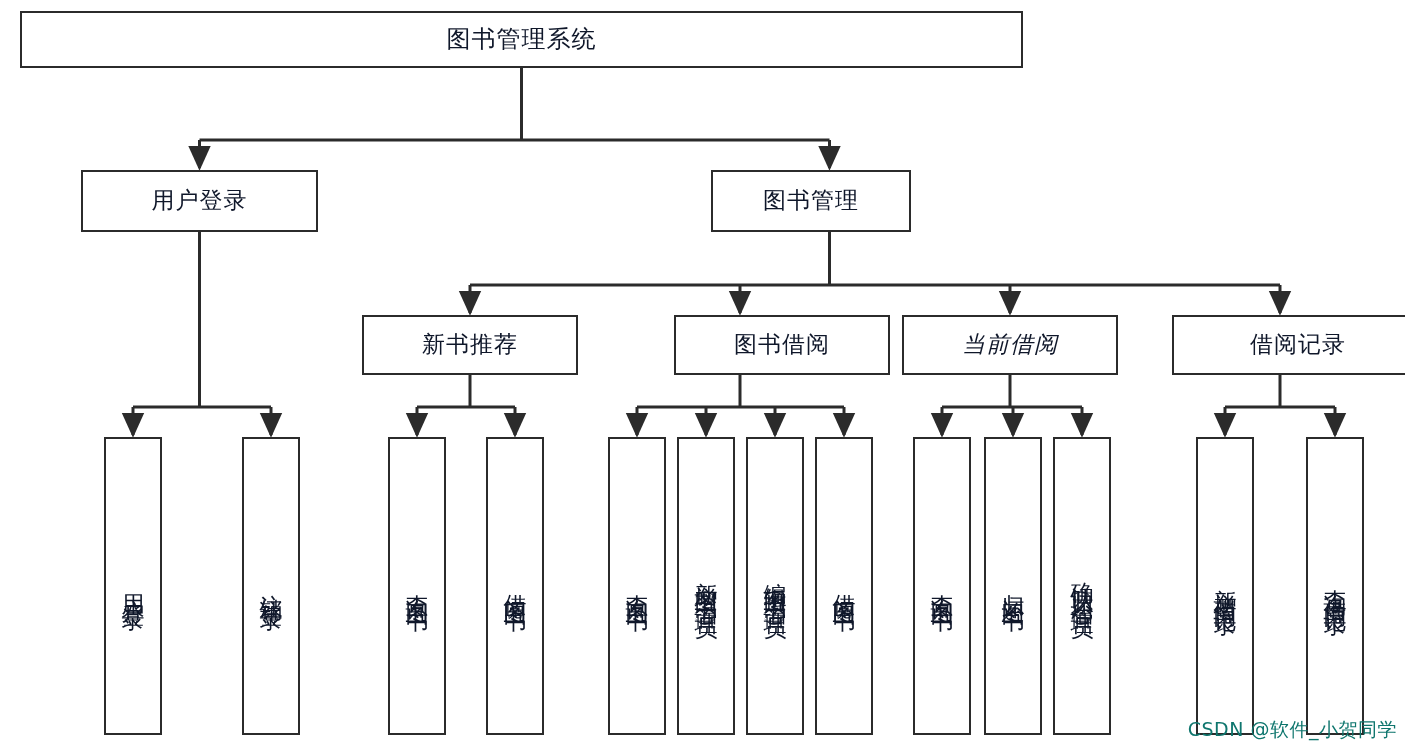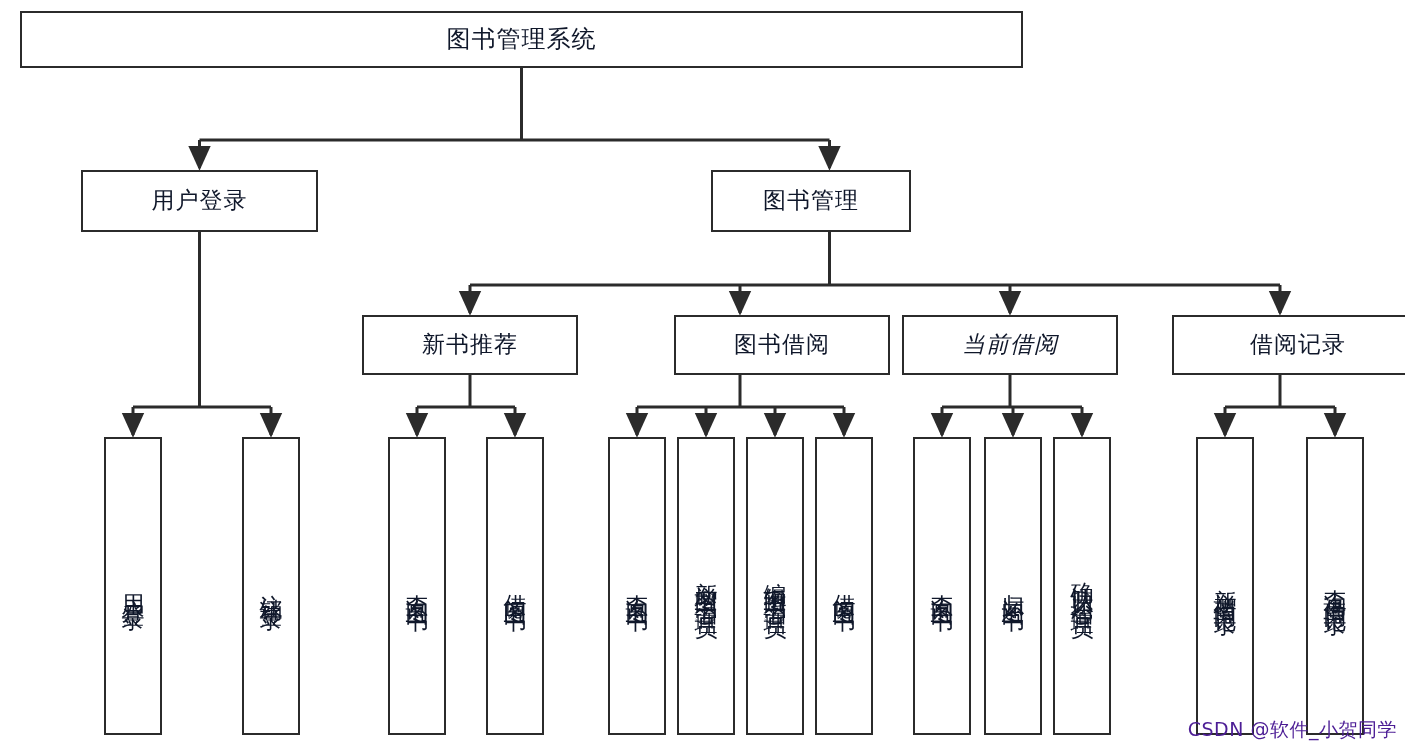--- a/index.html
+++ b/index.html
@@ -63,21 +63,21 @@
     line-height: 1.0;
     letter-spacing: 5px;
     white-space: nowrap;
   }
   
   #watermark {
     position: absolute;
     right: 8px;
     bottom: 4px;
     font-size: 19px;
-    color: #4c1d95;
+    color: #0f766e;
     letter-spacing: 0.5px;
     z-index: 5;
     white-space: nowrap;
   }
 </style>
 </head>
 <body>
 
 <div id="canvas">
 

